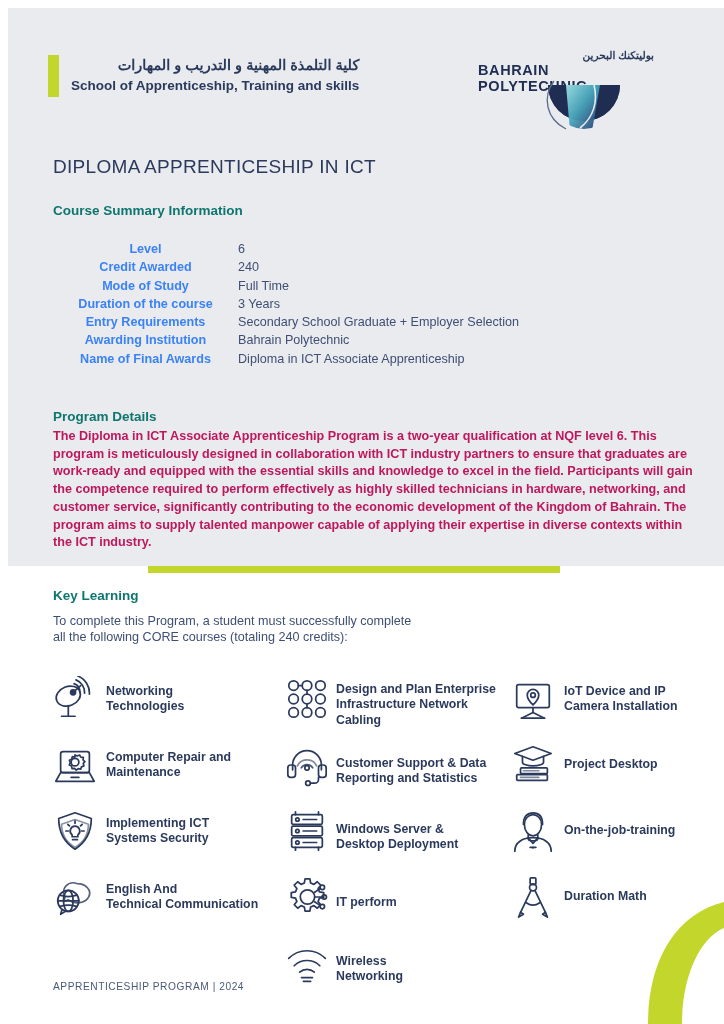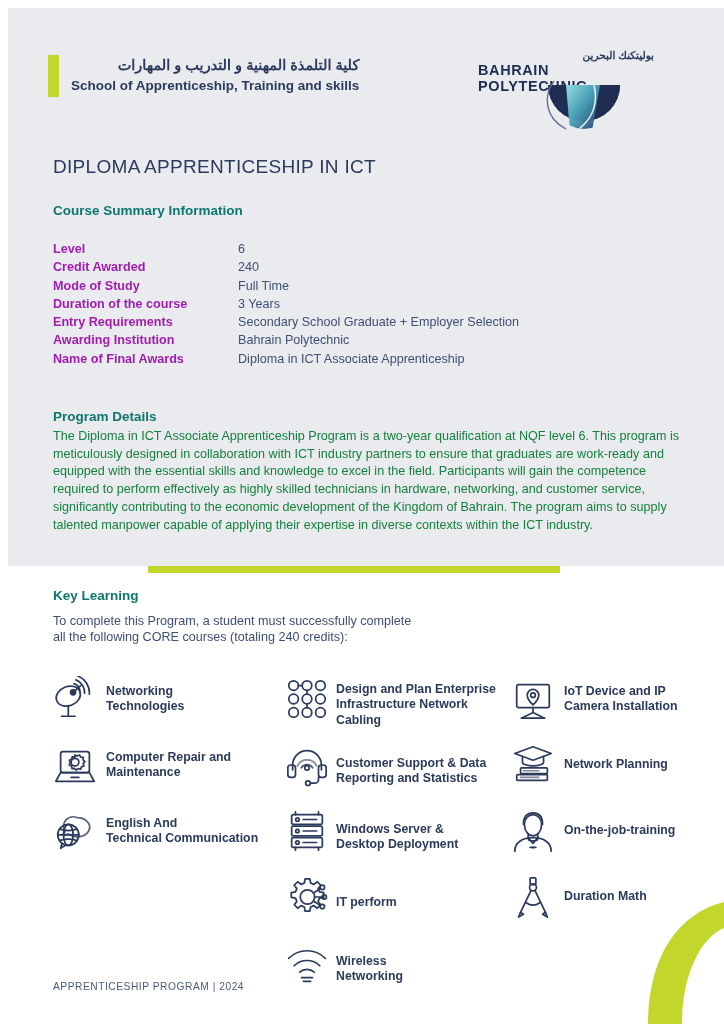--- a/index.html
+++ b/index.html
@@ -130,37 +130,39 @@
   }
   .summary-row {
     display: flex;
     line-height: 18.3px;
   }
   .summary-key {
     width: 185px;
     flex: 0 0 185px;
     font-size: 12.6px;
     font-weight: bold;
-    color: #a21caf;
+    color: #3b82f6;
+    text-align: center;
   }
   .summary-val {
     font-size: 12.6px;
     color: #3f4f73;
   }
 
   
   #details-heading { left: 53px; top: 409px; }
   .details-body {
     position: absolute;
     left: 53px;
     top: 428px;
     width: 642px;
     font-size: 12.6px;
     line-height: 17.7px;
-    color: #15803d;
+    color: #be185d;
+    font-weight: bold;
   }
 
   
   .divider {
     position: absolute;
     left: 148px;
     top: 566px;
     width: 412px;
     height: 7px;
     background: #c3d62c;
@@ -351,20 +353,36 @@
               <line x1="20" y1="37" x2="28" y2="37"></line>
               <circle cx="24" cy="21" r="4"></circle>
               <path d="M24,13.5 l2.3,1.1 2.4,-1 1.4,2.2 2.6,0.3 -0.3,2.6 1.9,1.8 -1.7,2 0.7,2.5 -2.5,0.9 -0.9,2.5 -2.5,-0.6 -2.1,1.6 -1.8,-1.9 -2.6,0.2 -0.5,-2.6 -2.3,-1.2 1,-2.4 -0.9,-2.5 2.4,-1.1 0.6,-2.6 2.6,0.4 Z"></path>
             </svg>
           </div>
           <div class="course-label">Computer Repair and<br>Maintenance</div>
         </div>
         <div class="course-item">
           <div class="course-icon">
             <svg width="46" height="46" viewBox="0 0 48 48" fill="none" stroke="#2b3a5c" stroke-width="1.8" stroke-linecap="round" stroke-linejoin="round">
+              <path d="M24,5 L41,11 C41,26 35,36 24,43 C13,36 7,26 7,11 Z"></path>
+              <path d="M24,12 L38,17 C38,28 33,36 24,41 C15,36 10,28 10,17 Z" opacity="0.55"></path>
+              <path d="M24,19 a5,5 0 0 1 3,9 l0,2 l-6,0 l0,-2 a5,5 0 0 1 3,-9 Z"></path>
+              <line x1="21.5" y1="33" x2="26.5" y2="33"></line>
+              <line x1="24" y1="13.5" x2="24" y2="16"></line>
+              <line x1="16.5" y1="17" x2="18.2" y2="18.7"></line>
+              <line x1="31.5" y1="17" x2="29.8" y2="18.7"></line>
+              <line x1="14.5" y1="24" x2="17" y2="24"></line>
+              <line x1="33.5" y1="24" x2="31" y2="24"></line>
+            </svg>
+          </div>
+          <div class="course-label">Implementing ICT<br>Systems Security</div>
+        </div>
+        <div class="course-item">
+          <div class="course-icon">
+            <svg width="46" height="46" viewBox="0 0 48 48" fill="none" stroke="#2b3a5c" stroke-width="1.8" stroke-linecap="round" stroke-linejoin="round">
               <path d="M26,10 a13,10 0 1 1 -9,17 l-5,2 1.6,-4.4 A10,10 0 0 1 26,10 Z" opacity="0.8"></path>
               <circle cx="17" cy="28" r="11"></circle>
               <path d="M14,39 l-5,3 1.4,-4.6"></path>
               <ellipse cx="17" cy="28" rx="5" ry="11"></ellipse>
               <line x1="6" y1="28" x2="28" y2="28"></line>
               <path d="M8,22 q9,3 18,0"></path>
               <path d="M8,34 q9,-3 18,0"></path>
             </svg>
           </div>
           <div class="course-label">English And<br>Technical Communication</div>
@@ -471,21 +489,21 @@
           <div class="course-icon">
             <svg width="46" height="46" viewBox="0 0 48 48" fill="none" stroke="#2b3a5c" stroke-width="1.8" stroke-linecap="round" stroke-linejoin="round">
               <path d="M24,5 L43,12 L24,19 L5,12 Z"></path>
               <path d="M13,15 v6 c0,2 5,4 11,4 s11,-2 11,-4 v-6"></path>
               <rect x="11" y="27" width="28" height="6" rx="1"></rect>
               <rect x="7" y="34" width="32" height="6" rx="1"></rect>
               <line x1="14" y1="30" x2="30" y2="30" opacity="0.6"></line>
               <line x1="11" y1="37" x2="30" y2="37" opacity="0.6"></line>
             </svg>
           </div>
-          <div class="course-label">Network Planning</div>
+          <div class="course-label">Project Desktop</div>
         </div>
         <div class="course-item">
           <div class="course-icon">
             <svg width="46" height="46" viewBox="0 0 48 48" fill="none" stroke="#2b3a5c" stroke-width="1.8" stroke-linecap="round" stroke-linejoin="round">
               <path d="M15,17 a9,10 0 0 1 18,0 c0,7 -4,12 -9,12 s-9,-5 -9,-12 Z"></path>
               <path d="M14,17 c0,-8 4,-12 10,-12 s10,4 10,12"></path>
               <path d="M19,28 l0,4 c0,3 10,3 10,0 l0,-4"></path>
               <path d="M5,45 c0,-9 8,-14 19,-14 s19,5 19,14"></path>
               <path d="M19,31 L24,37 L29,31"></path>
               <line x1="24" y1="41" x2="24" y2="41.5"></line>

